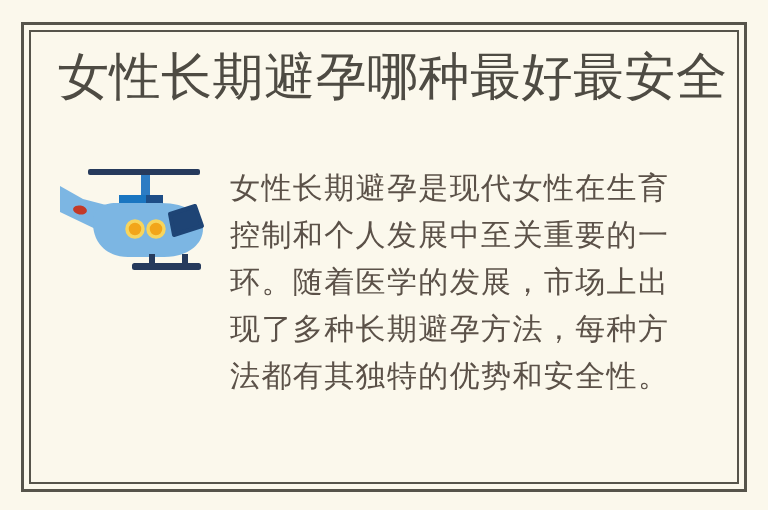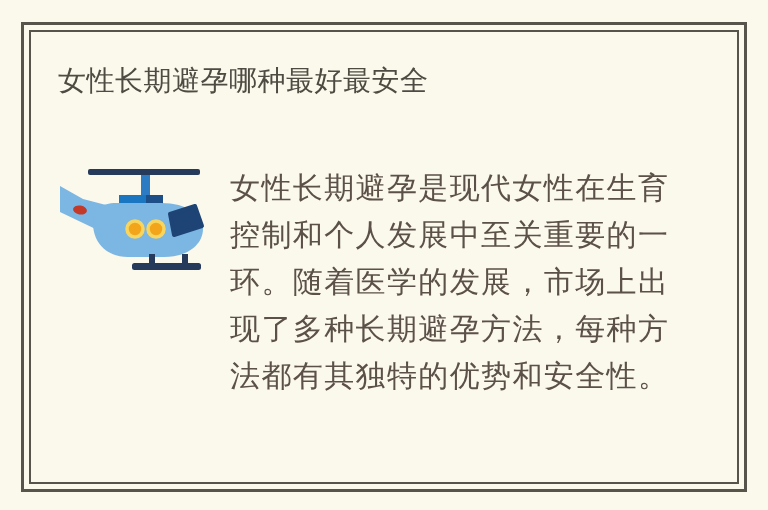--- a/index.html
+++ b/index.html
@@ -11,23 +11,23 @@
   .frame-outer{
     position:absolute;left:21px;top:22px;width:726px;height:470px;
     border:3px solid #56544b;box-sizing:border-box;
   }
   .frame-inner{
     position:absolute;left:5px;top:5px;right:5px;bottom:5px;
     border:2px solid #56544b;
   }
   .page-title{
     position:absolute;left:27px;top:26px;margin:0;
-    font-size:28px;line-height:46px;font-weight:500;
+    font-size:51px;line-height:46px;font-weight:500;
     letter-spacing:0.5px;color:#4e4b43;white-space:nowrap;
-    font-family:Liberation Sans, sans-serif;
+    font-family:Liberation Mono, monospace;
   }
   .figure{
     position:absolute;left:25px;top:130px;width:152px;height:114px;
   }
   .article{
     position:absolute;left:199px;top:132px;width:438px;
     color:#5b5148;
     font-family:cursive;
   }
   .article-line{

